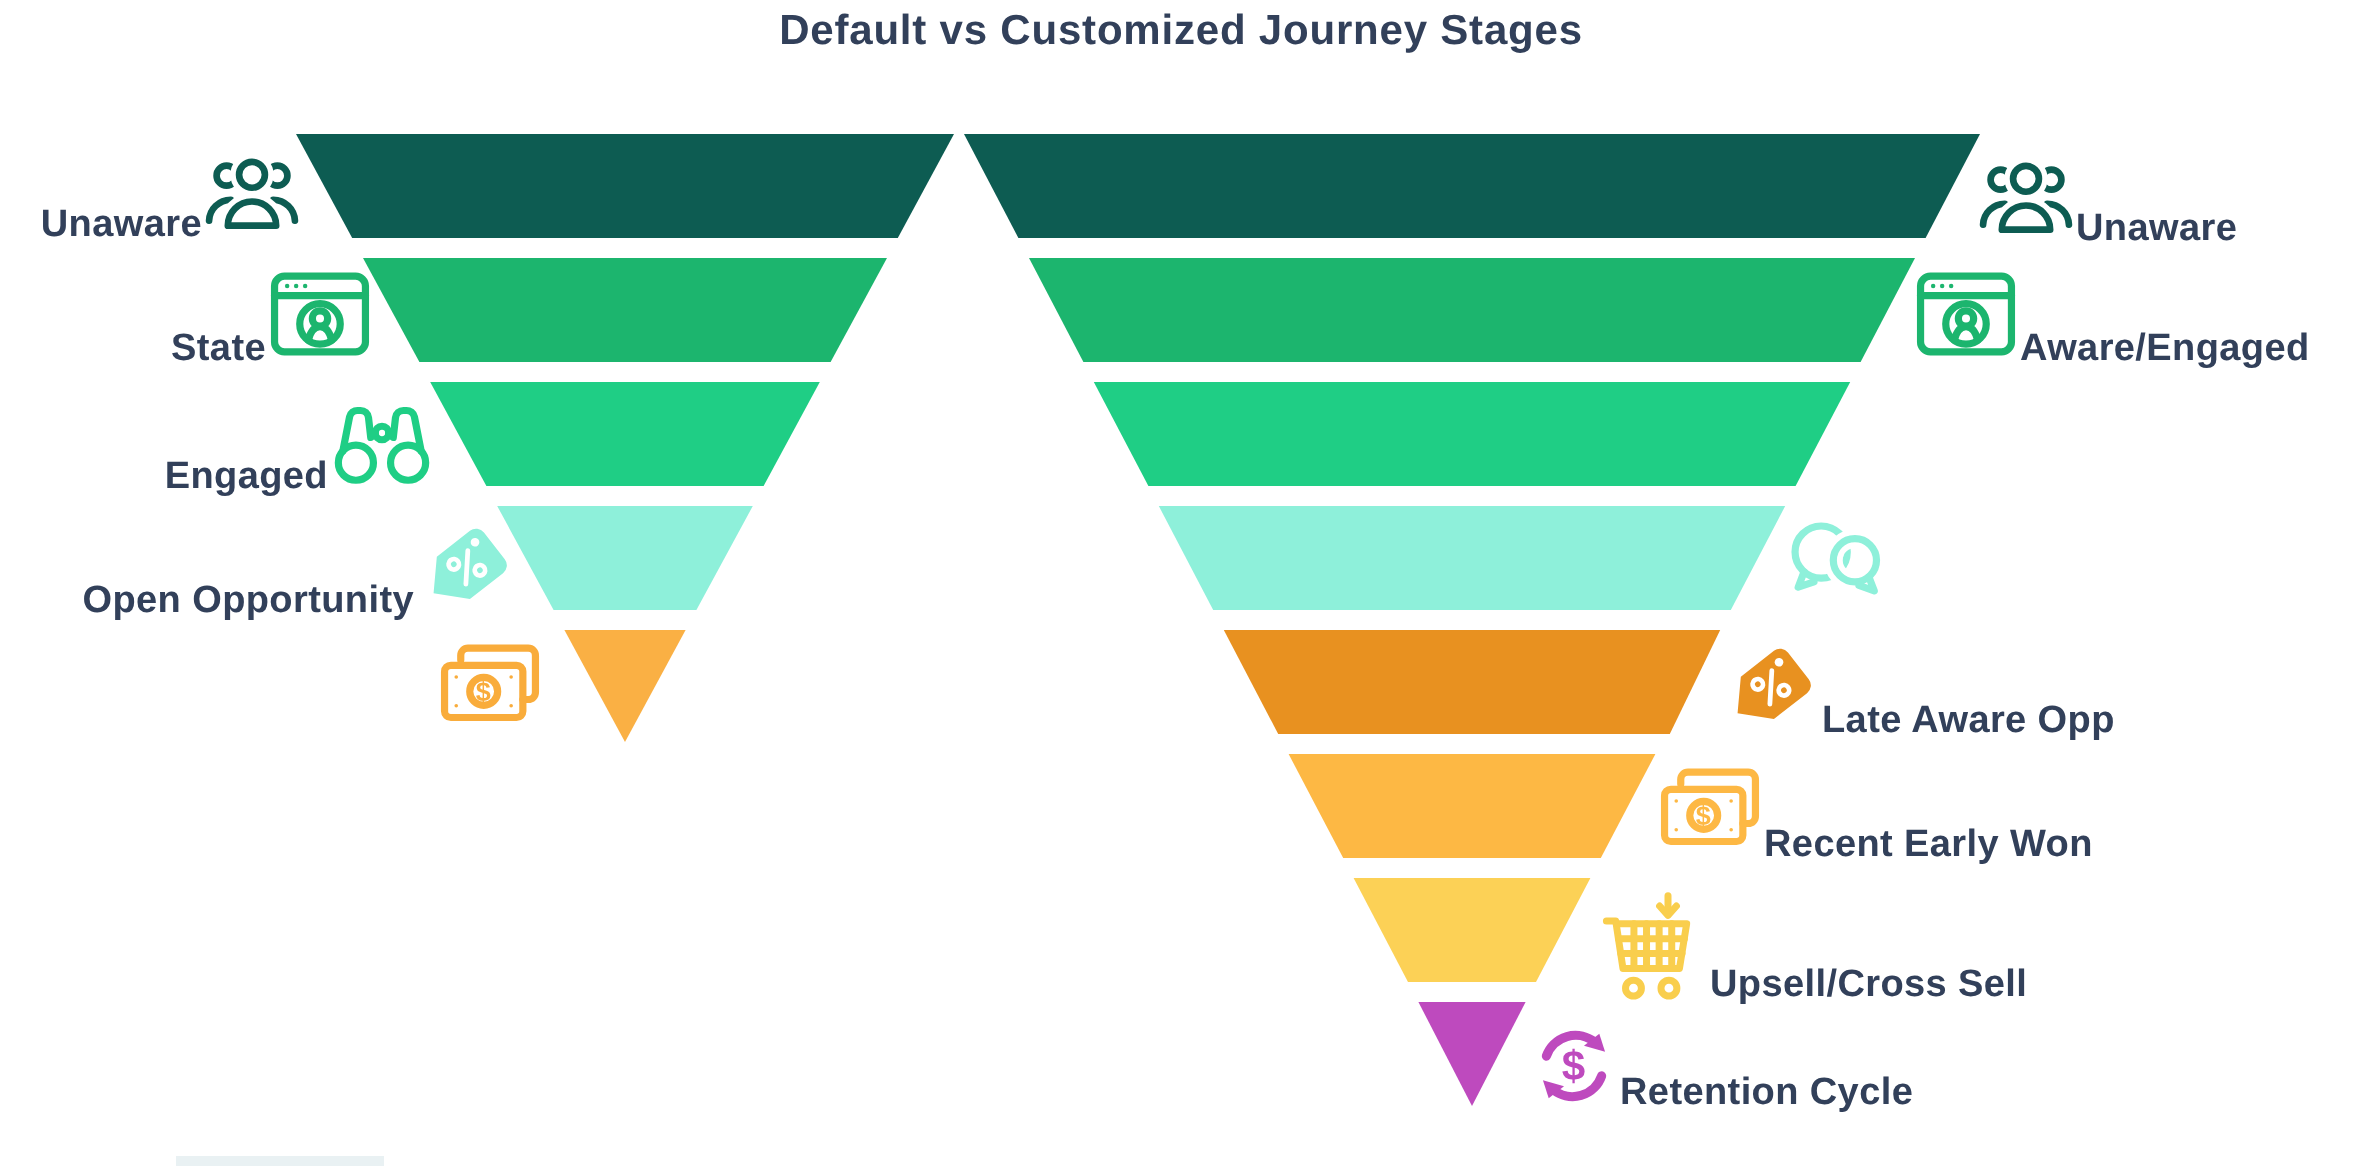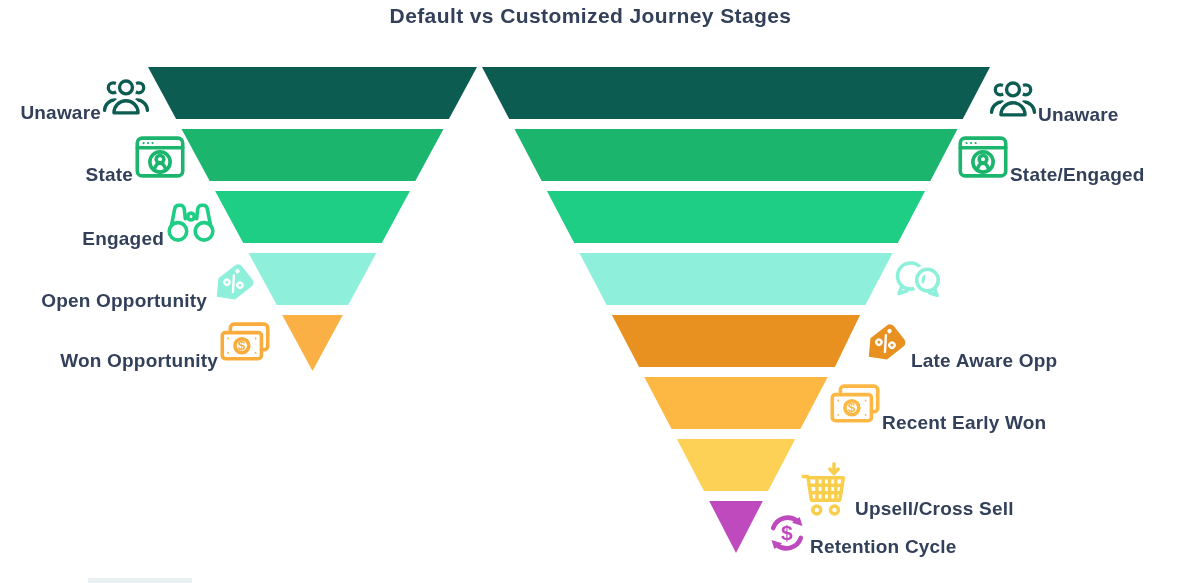--- a/index.html
+++ b/index.html
@@ -18,21 +18,21 @@
   .l3{top:190px;right:963px}
   .l4{top:252px;right:922px}
   .l5{top:312px;right:909px}
   
   .r1{top:66px;left:988px}
   .r2{top:126px;left:956px}
   .r3{top:190px;left:924px}
   .r4{top:250px;left:891px}
   .r5{top:312px;left:859px}
   .r6{top:374px;left:828px}
-  .r7{top:460px;left:799px}
+  .r7{top:444px;left:799px}
   .r8{top:498px;left:764px}
   .watermark{position:absolute;left:88px;bottom:0;width:104px;height:5px;background:#e9f1f3;}
 </style>
 </head>
 <body>
 
 <div class="canvas" style="color: rgb(50, 64, 90);">
 
   <h1 class="title">Default vs Customized Journey Stages</h1>
 
@@ -111,21 +111,20 @@
           <circle cx="17.3" cy="8.6" r="1" fill="#ffffff"></circle>
           <circle cx="10.3" cy="9.6" r="1.2" fill="none" stroke="#ffffff" stroke-width="1.1"></circle>
           <circle cx="14.2" cy="14.4" r="1.2" fill="none" stroke="#ffffff" stroke-width="1.1"></circle>
           <line x1="14.8" y1="9.1" x2="9.7" y2="14.9" stroke="#ffffff" stroke-width="1.1" stroke-linecap="round"></line>
         </g>
       </svg>
     </span>
   </div>
 
   <div class="row l5">
-    <span class="lbl">Won Opportunity</span>
     <span class="icon" style="color: rgb(249, 172, 59);">
       <svg width="54" height="54" viewBox="0 0 24 24" fill="none" stroke="currentColor" stroke-width="1.6" stroke-linecap="round" stroke-linejoin="round">
         <path d="M5.5 6.2 V5.2 a1.6 1.6 0 0 1 1.6-1.6 h13.4 a1.6 1.6 0 0 1 1.6 1.6 v8.2 a1.6 1.6 0 0 1-1.6 1.6 h-1.2"></path>
         <rect x="1.9" y="7.4" width="17.4" height="11.6" rx="1.4"></rect>
         <circle cx="10.6" cy="13.2" r="3.1"></circle>
         <text x="10.6" y="15.3" text-anchor="middle" font-size="6" font-weight="bold" fill="currentColor" stroke="none" font-family="Liberation Sans, sans-serif">$</text>
         <circle cx="4.5" cy="10" r="0.4" fill="currentColor" stroke="none"></circle>
         <circle cx="16.7" cy="10" r="0.4" fill="currentColor" stroke="none"></circle>
         <circle cx="4.5" cy="16.4" r="0.4" fill="currentColor" stroke="none"></circle>
         <circle cx="16.7" cy="16.4" r="0.4" fill="currentColor" stroke="none"></circle>
@@ -155,21 +154,21 @@
         <rect x="1.9" y="3.6" width="20.2" height="16.8" rx="2.2"></rect>
         <line x1="1.9" y1="7.9" x2="22.1" y2="7.9"></line>
         <circle cx="4.7" cy="5.8" r="0.5" fill="currentColor" stroke="none"></circle>
         <circle cx="6.7" cy="5.8" r="0.5" fill="currentColor" stroke="none"></circle>
         <circle cx="8.7" cy="5.8" r="0.5" fill="currentColor" stroke="none"></circle>
         <circle cx="12" cy="14.2" r="4.5"></circle>
         <circle cx="12" cy="13" r="1.7"></circle>
         <path d="M9.4 17.8 c.5-2 1.4-3 2.6-3 s2.1 1 2.6 3"></path>
       </svg>
     </span>
-    <span class="lbl">State/Engaged</span>
+    <span class="lbl">Aware/Engaged</span>
   </div>
 
 
   <div class="row r4">
     <span class="icon" style="color: rgb(142, 240, 218);">
       <svg width="54" height="54" viewBox="0 0 24 24" fill="none" stroke="currentColor" stroke-width="1.6" stroke-linecap="round" stroke-linejoin="round">
         <circle cx="8.7" cy="9.8" r="5.8"></circle>
         <path d="M4.9 14.2 L3.6 17.6 l3.5-1.2"></path>
         <circle cx="16.2" cy="11.6" r="4.8" stroke="#ffffff" stroke-width="4.2"></circle>
         <circle cx="16.2" cy="11.6" r="4.8"></circle>

